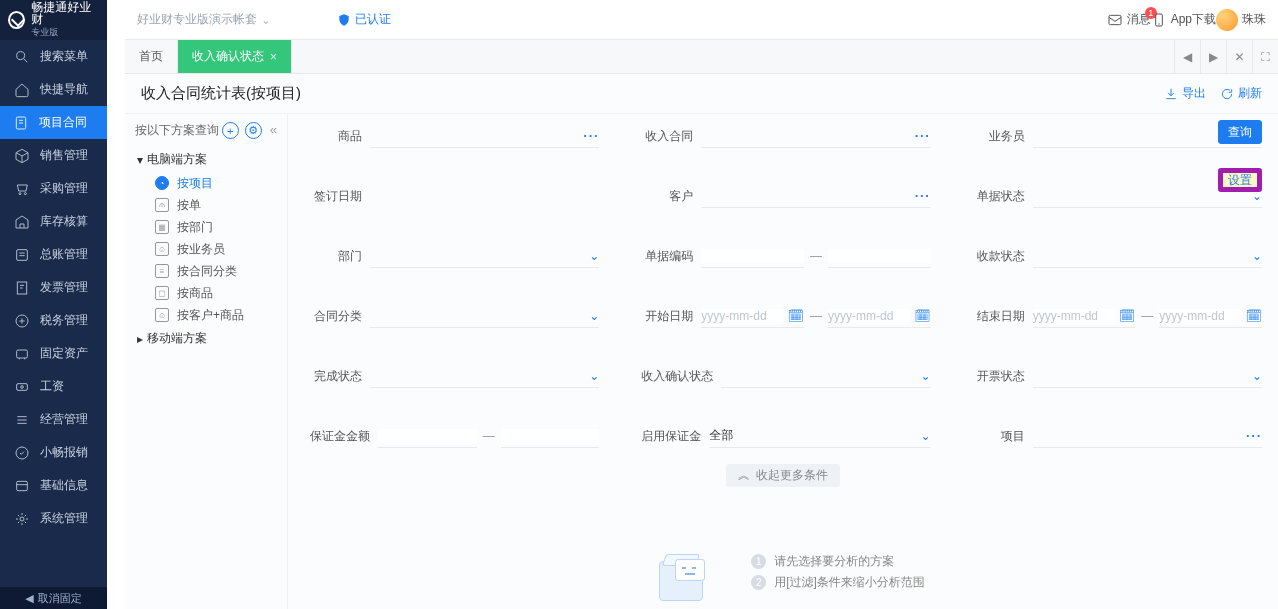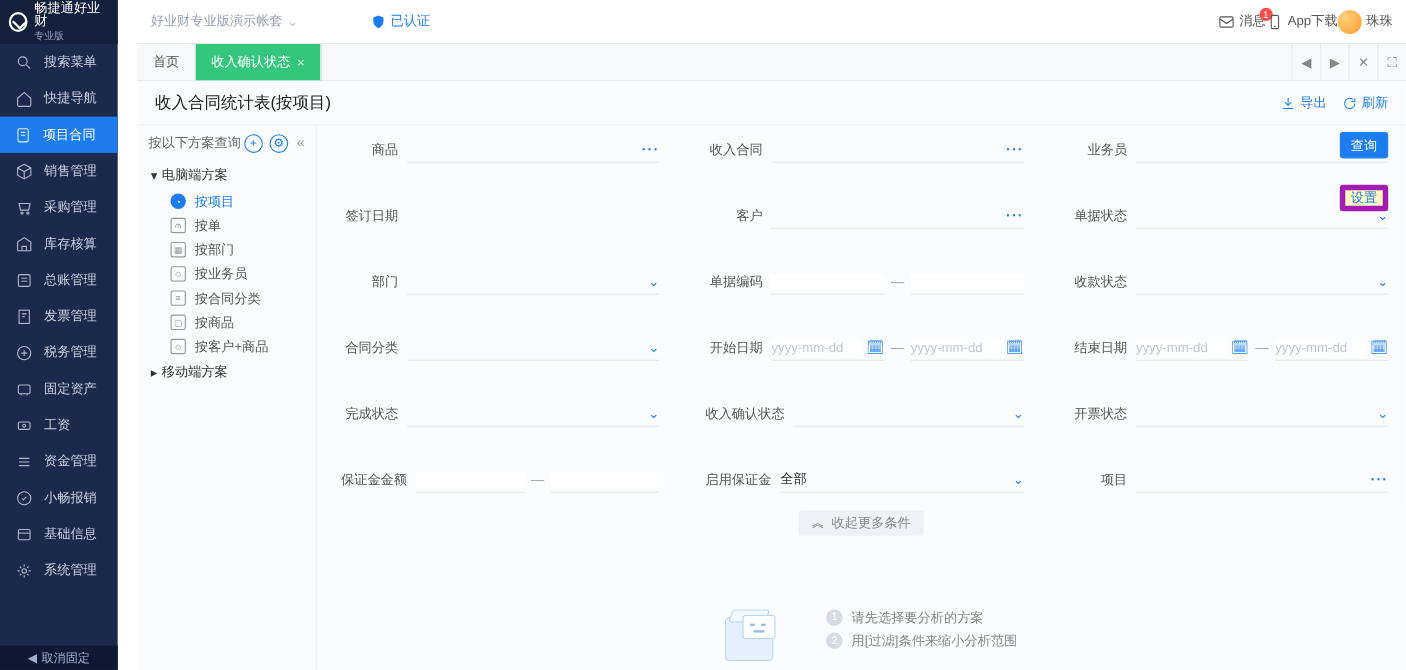--- a/index.html
+++ b/index.html
@@ -215,21 +215,21 @@
             </svg>
           </span>
           <span>工资</span>
         </div>
       <div class="nav-item">
           <span class="nav-icon">
             <svg viewBox="0 0 24 24">
               <path d="M5 7h14M5 12h14M5 17h14"></path>
             </svg>
           </span>
-          <span>资金管理</span>
+          <span>经营管理</span>
         </div>
       <div class="nav-item">
           <span class="nav-icon">
             <svg viewBox="0 0 24 24">
               <circle cx="12" cy="12" r="9"></circle>
               <path d="M9 12l2 2 4-4"></path>
             </svg>
           </span>
           <span>小畅报销</span>
         </div>

